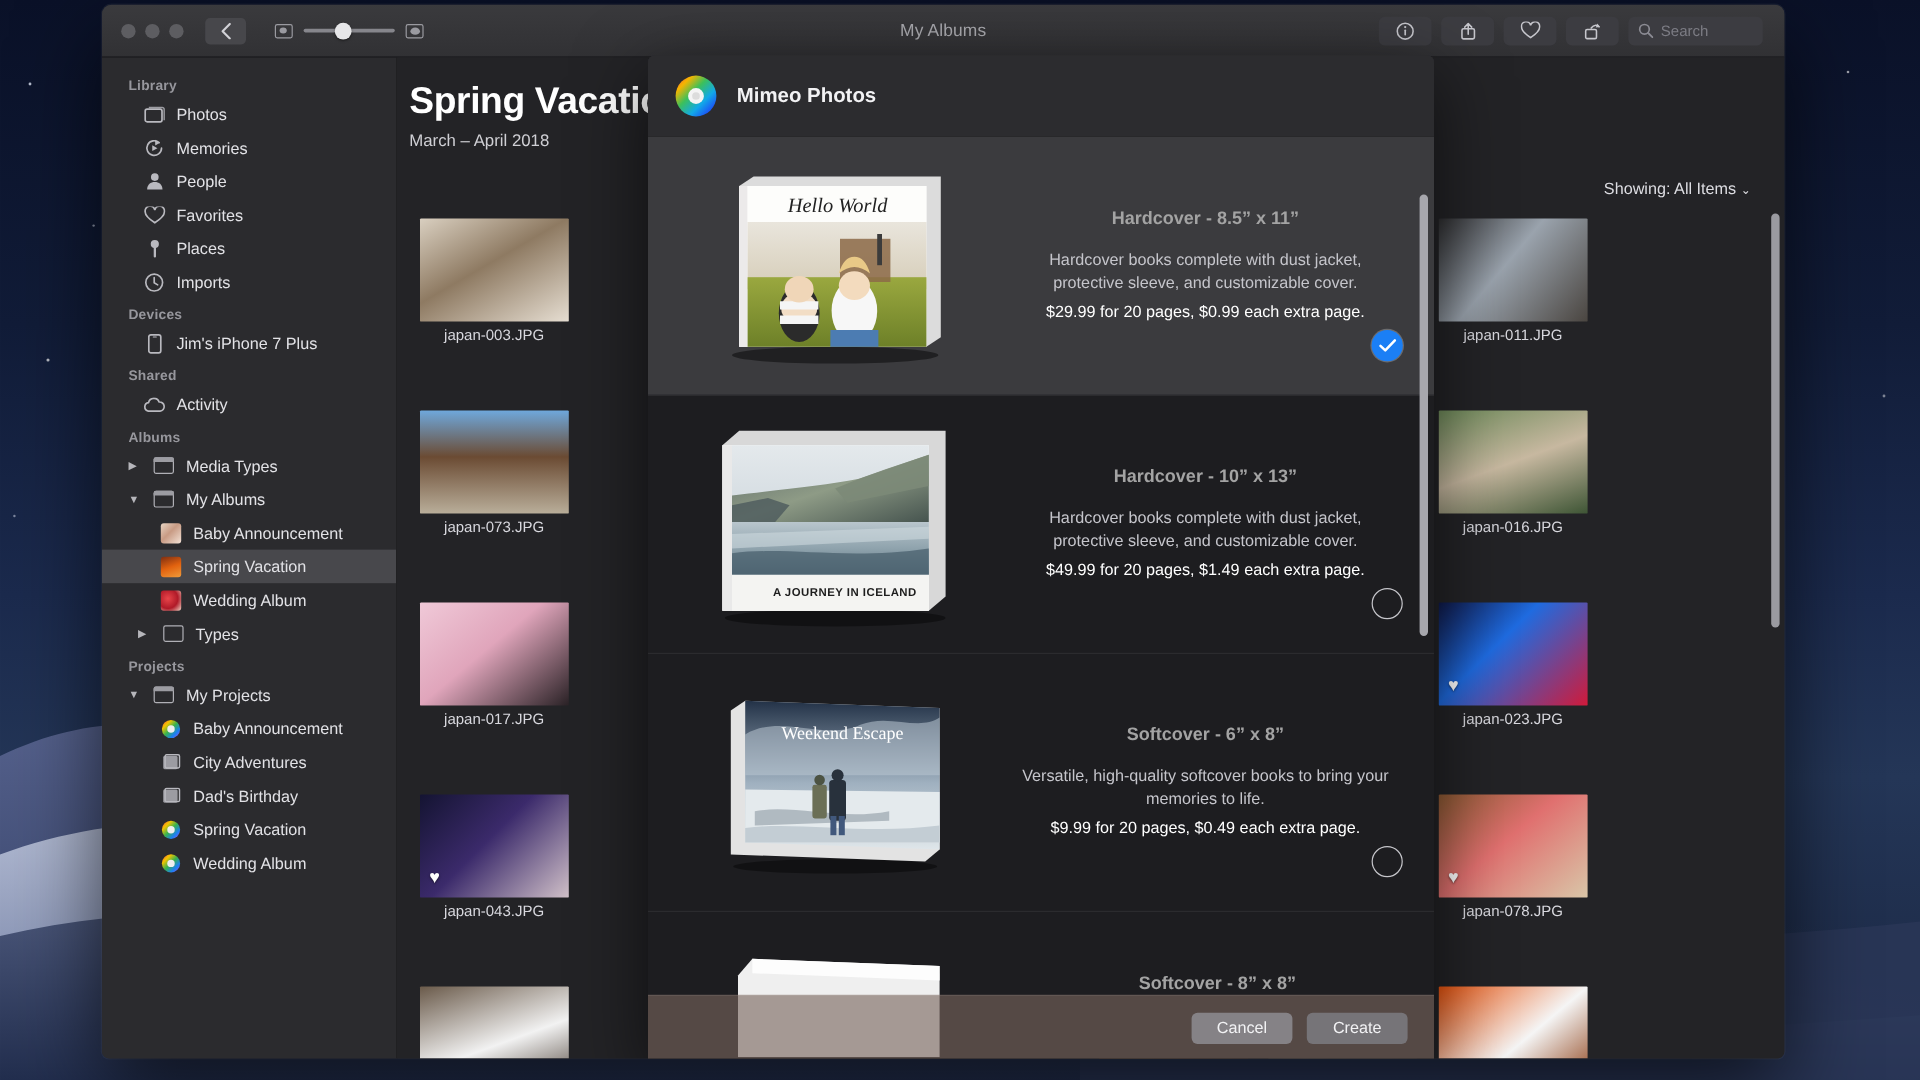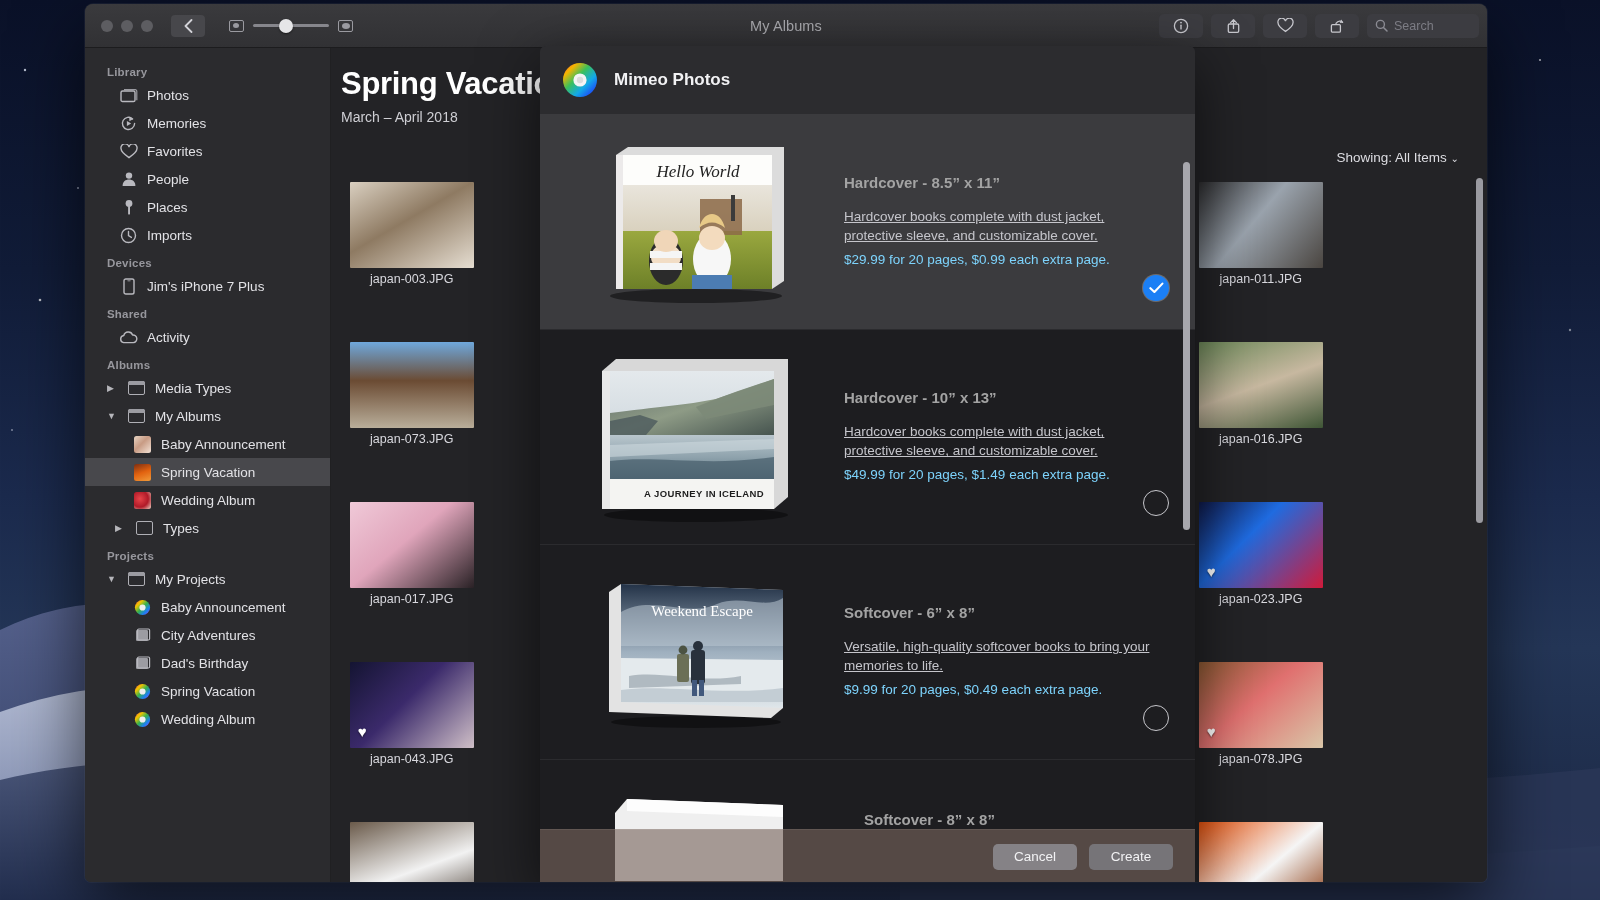--- a/index.html
+++ b/index.html
@@ -53,21 +53,21 @@
      border-radius:50%; background:#9a9aa0;}
   .sl-icon.big::after{ left:2.5px; top:2px; width:8px; height:6px;}
   #track{ width:76px; height:3px; background:#86868c; border-radius:2px; position:relative;}
   #knob{ position:absolute; left:26px; top:-5.5px; width:14px;height:14px;border-radius:50%;
      background:#e6e6e8; box-shadow:0 1px 2px rgba(0,0,0,.5);}
 
   #wintitle{
     position:absolute; left:0; right:0; text-align:center;
     font-size:14.5px; color:#a9a9ae; letter-spacing:.1px;
   }
-  #tbright{ position:absolute; right:8px; display:flex; align-items:center; gap:8px;}
+  #tbright{ position:absolute; right:18px; display:flex; align-items:center; gap:8px;}
   .tbi{ width:44px; height:24px; border-radius:5px; background:#3c3c41;
         display:flex; align-items:center; justify-content:center;}
   #searchbox{
     width:112px;height:24px;border-radius:5px;background:#3c3c41;
     display:flex;align-items:center; gap:6px; padding:0 8px; color:#7c7c84; font-size:12.5px;
   }
 
   
   #body{ display:flex; height:834px; }
 
@@ -118,30 +118,30 @@
     background:#2c2c2f; border-radius:6px 6px 0 0;
     box-shadow:0 18px 60px rgba(0,0,0,.6);
     overflow:hidden; z-index:20;
   }
   #sheethead{ height:68px; display:flex; align-items:center; gap:16px; padding-left:22px;
      background:#2c2c2f; }
   #mimeologo{ width:36px;height:36px;border-radius:50%; flex:none; }
   #mimeotitle{ font-size:17px; color:#f2f2f4; font-weight:600; }
 
   #sheetlist{ position:absolute; left:0; right:0; top:68px; bottom:0; background:#1d1d20;
-     overflow:hidden; }
+     overflow:hidden;text-align:center; }
   .prod{ display:flex; height:215px; position:relative; padding:0 20px 0 8px;
          align-items:center; }
   .prod.selected{ background:#3b3b3e; }
   .prod .sep{ position:absolute; left:0; right:0; top:0; height:1px; background:#2b2b2e;}
   .prodimg{ width:290px; flex:none; height:185px; display:flex; align-items:center; justify-content:center;}
   .prodinfo{ flex:1; padding-left:6px; padding-right:10px; }
   .ptitle{ font-size:15px; font-weight:bold; color:#a3a3a3; margin-bottom:16px; }
-  .pdesc{ font-size:13.5px; color:#c5c5cb; line-height:1.42;text-decoration:underline; }
-  .pprice{ font-size:13.5px; color:#7dd3fc; line-height:1.42; margin-top:4px; }
+  .pdesc{ font-size:13.5px; color:#c5c5cb; line-height:1.42; }
+  .pprice{ font-size:13.5px; color:#ffffff; line-height:1.42; margin-top:4px; }
   .radio{ position:absolute; right:26px; bottom:28px; width:26px;height:26px;border-radius:50%;
      border:1.6px solid #c6c6cb; }
   .radio.on{ border:none; background:#1b7ff5; display:flex;align-items:center;justify-content:center;
      box-shadow:0 0 0 1px rgba(255,255,255,.25); }
 
   #sheetscroll{ position:absolute; right:5px; top:116px; width:7px; height:368px;
       background:#a7a7ad; border-radius:4px; z-index:25;}
 
   #sheetfoot{
     position:absolute; left:0; right:0; bottom:0; height:54px; z-index:26;
@@ -273,34 +273,34 @@
           <svg width="17" height="17" viewBox="0 0 17 17">
               <path d="M14.6 8.5 A6.1 6.1 0 1 1 12.6 3.9" fill="none" stroke="#b9b9bf" stroke-width="1.4" stroke-linecap="round"></path>
               <path d="M9.2 1.4 L13.3 3.9 L9.4 6.2" fill="#b9b9bf"></path>
               <path d="M6.9 6.1 L11.2 8.5 L6.9 10.9 Z" fill="#b9b9bf"></path>
             </svg>
         </span>
         <span>Memories</span>
       </div>
       <div class="row indent1">
         <span class="ic">
-          <svg width="18" height="15" viewBox="0 0 18 15">
-              <path d="M9 13.6 C 2 9 1 6.3 1 4.6 A3.7 3.7 0 0 1 9 3.1 A3.7 3.7 0 0 1 17 4.6 C17 6.3 16 9 9 13.6 Z" fill="none" stroke="#b9b9bf" stroke-width="1.4"></path>
-            </svg>
-        </span>
-        <span>Favorites</span>
-      </div>
-      <div class="row indent1">
-        <span class="ic">
           <svg width="16" height="16" viewBox="0 0 16 16">
               <circle cx="8" cy="4.6" r="3.2" fill="#b9b9bf"></circle>
               <path d="M1.6 15 C1.6 10.6 4.6 8.6 8 8.6 C11.4 8.6 14.4 10.6 14.4 15 Z" fill="#b9b9bf"></path>
             </svg>
         </span>
         <span>People</span>
+      </div>
+      <div class="row indent1">
+        <span class="ic">
+          <svg width="18" height="15" viewBox="0 0 18 15">
+              <path d="M9 13.6 C 2 9 1 6.3 1 4.6 A3.7 3.7 0 0 1 9 3.1 A3.7 3.7 0 0 1 17 4.6 C17 6.3 16 9 9 13.6 Z" fill="none" stroke="#b9b9bf" stroke-width="1.4"></path>
+            </svg>
+        </span>
+        <span>Favorites</span>
       </div>
       <div class="row indent1">
         <span class="ic">
           <svg width="12" height="17" viewBox="0 0 12 17">
               <circle cx="6" cy="4.4" r="3.4" fill="#b9b9bf"></circle>
               <rect x="5.1" y="6.6" width="1.9" height="9" rx=".9" fill="#b9b9bf"></rect>
             </svg>
         </span>
         <span>Places</span>
       </div>

